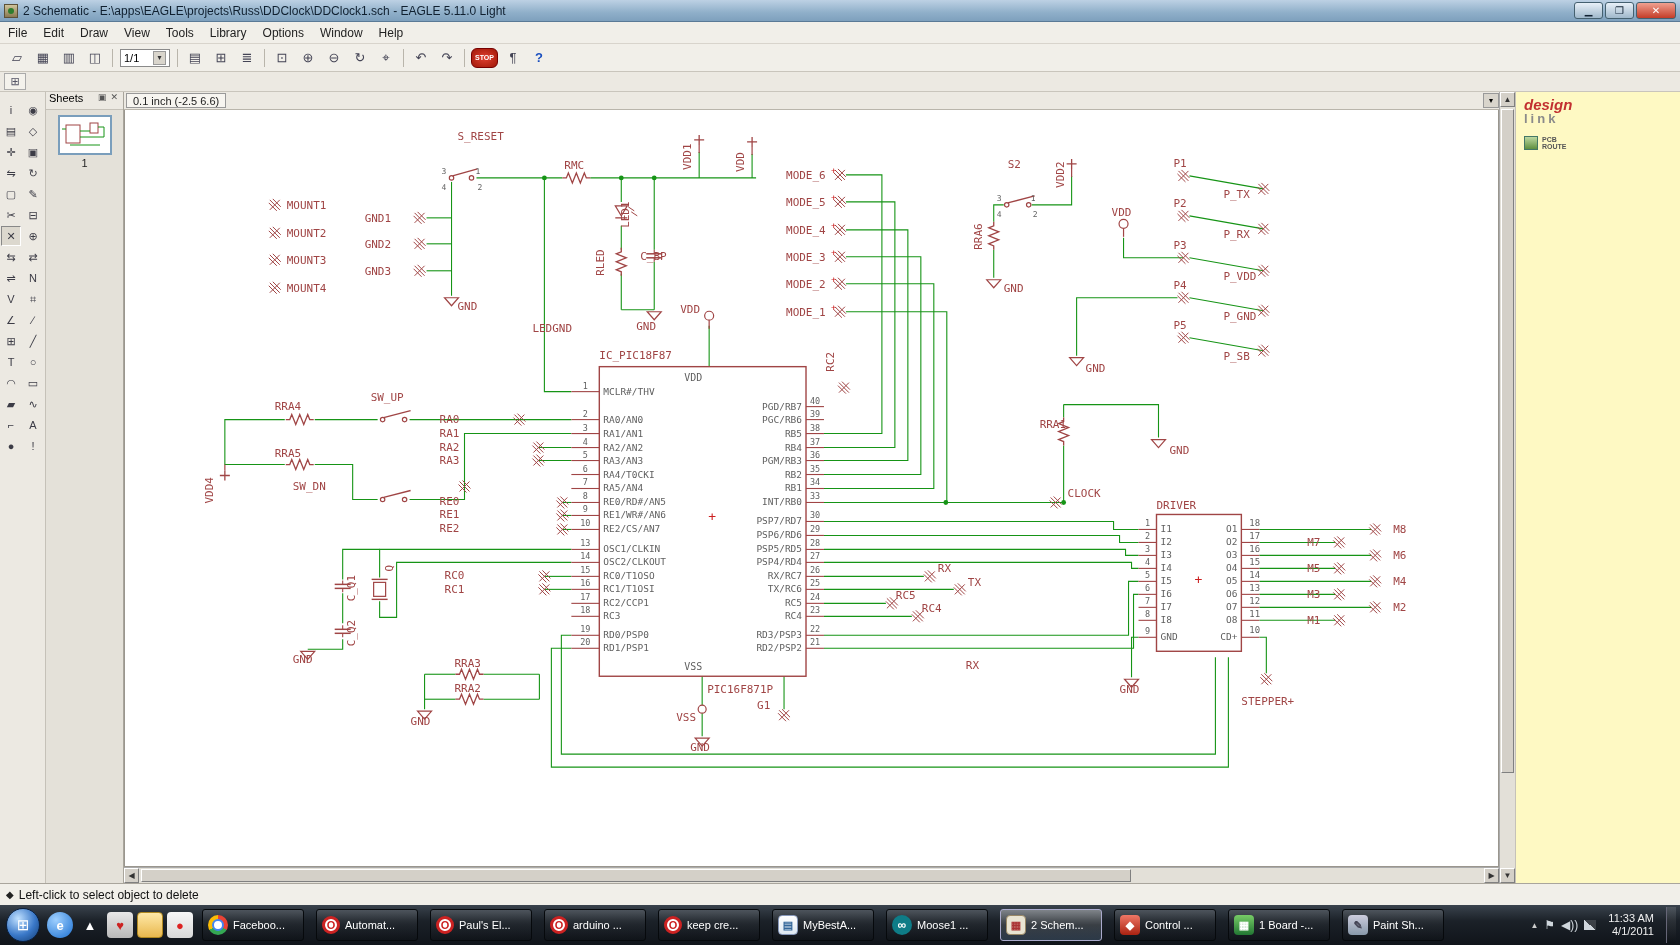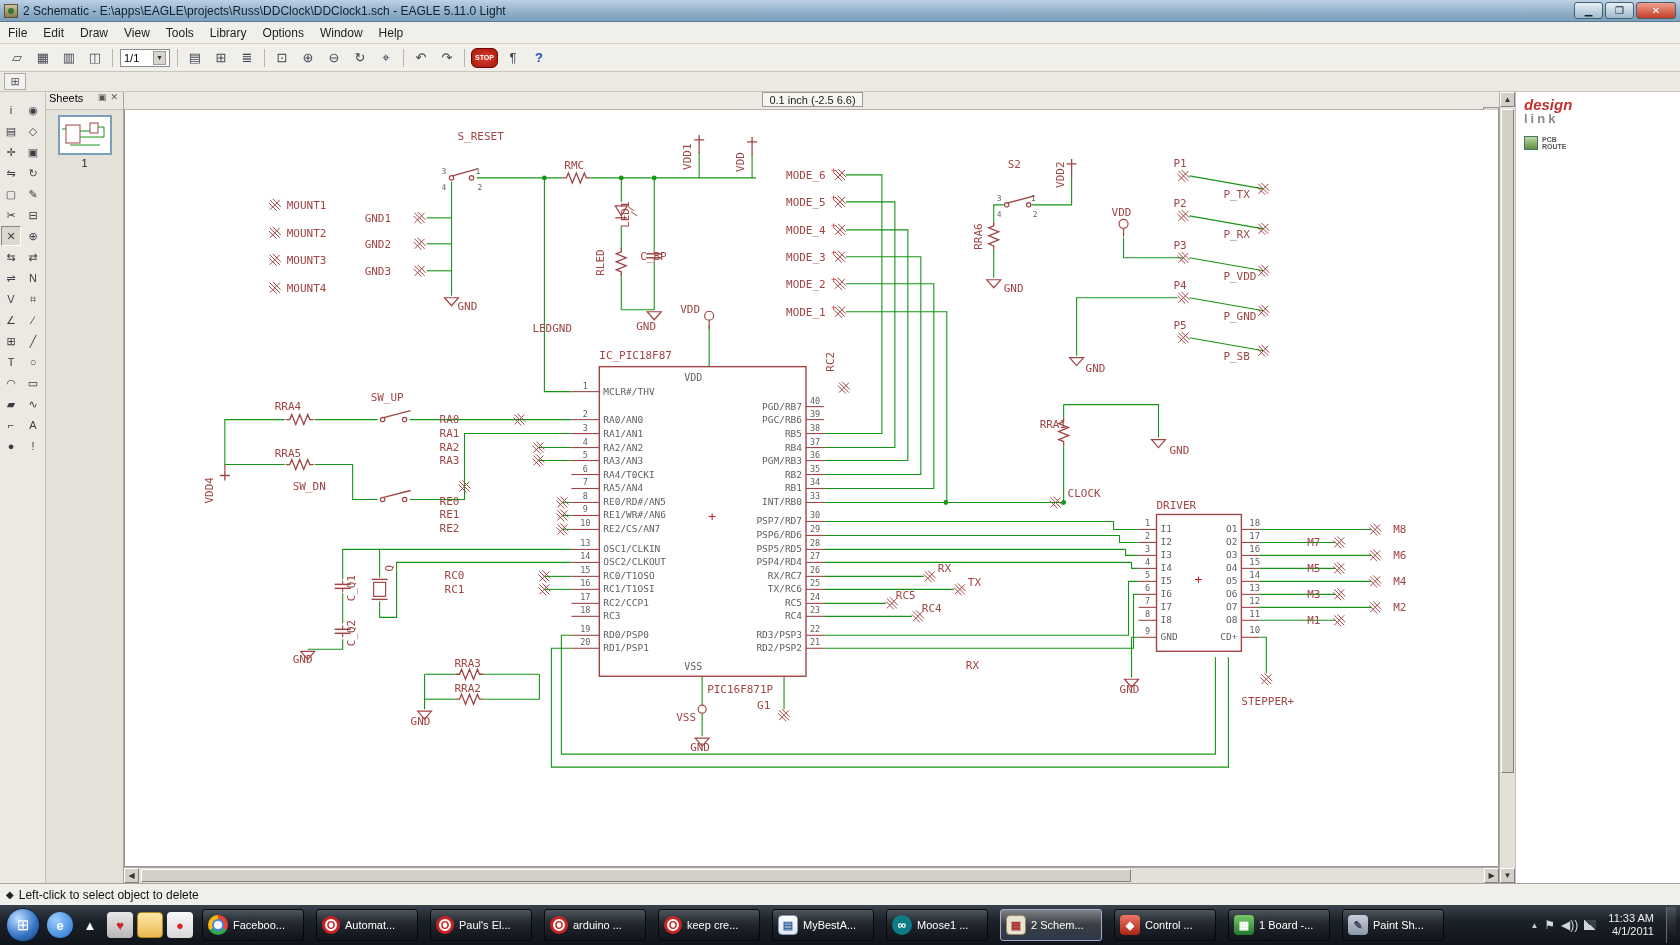--- a/index.html
+++ b/index.html
@@ -36,31 +36,31 @@
 
   .sheetscol { width:78px; background:#e4e1d9; border-right:1px solid #a9a59c; display:flex; flex-direction:column; }
   .sheets-header { height:18px; display:flex; font-size:11px; padding:0 3px; background:#ece9e2; border-bottom:1px solid #c5c1b8; }
   .sheets-header .sh-title { flex:1; }
   .sheets-header .sh-ic { font-size:9px; color:#555; padding:0 2px; }
   .thumbwrap { margin:5px auto 0; text-align:center; }
   .thumb { width:54px; height:40px; background:#fff; border:2px solid #7a9ebc; }
   .thumb-label { font-size:11px; margin-top:2px; color:#222; }
 
   .canvascol { display:flex; flex-direction:column; width:1375px; }
-  .coordbar { height:18px; background:#ece9e2; display:flex; align-items:center; border-bottom:1px solid #b9b5ab;flex-direction:column; }
+  .coordbar { height:18px; background:#ece9e2; display:flex; align-items:center; border-bottom:1px solid #b9b5ab; }
   .coordbox { background:#f7f5f0; border:1px solid #999; font-size:11px; padding:0 6px; height:15px; line-height:14px; margin-left:2px; color:#222; }
   .coord-dd { margin-left:auto; width:16px; height:15px; background:#d9d5cc; border:1px solid #999; font-size:8px; display:flex; align-items:center; justify-content:center; }
   .canvas { flex:1; background:#fff; position:relative; border:1px solid #9a968e; border-top:none; overflow:hidden; }
   .canvas svg { position:absolute; inset:0; }
   .hscroll { height:16px; background:#e3e0d8; border-top:1px solid #aaa; display:flex; align-items:center; }
   .sarrow { width:15px; height:15px; background:#d4d0c8; border:1px solid; border-color:#fff #808080 #808080 #fff; font-size:8px; color:#333; display:flex; align-items:center; justify-content:center; flex:none; }
   .hthumb { height:13px; width:72%; background:#d4d0c8; border:1px solid; border-color:#fff #808080 #808080 #fff; margin-left:2px; }
   .vscroll { width:16px; background:#e3e0d8; border-left:1px solid #aaa; display:flex; flex-direction:column; align-items:center; }
   .vthumb { width:13px; height:84%; background:#d4d0c8; border:1px solid; border-color:#fff #808080 #808080 #fff; margin-top:2px; }
-  .rightstrip { width:165px; background:#ffffff; border-left:1px solid #c5c1b8; padding:6px 4px 0 8px; }
+  .rightstrip { width:165px; background:#fef9c3; border-left:1px solid #c5c1b8; padding:6px 4px 0 8px; }
   .brand-design { color:#c23030; font-weight:bold; font-style:italic; font-size:15px; line-height:13px; }
   .brand-link { color:#8a8a8a; font-weight:bold; font-size:13px; letter-spacing:3px; }
   .pcbroute { margin-top:10px; display:flex; align-items:center; gap:4px; }
   .pcb-ic { width:14px; height:14px; background:linear-gradient(#bcd8a0,#5f8f3f); border:1px solid #476; }
   .pcb-tx { font-size:7px; color:#555; line-height:7px; font-weight:bold; }
 
   
   .statusbar { height:22px; background:#f1efe9; border-top:1px solid #a9a59c; display:flex; align-items:center; font-size:12px; color:#111; padding-left:6px; gap:5px; }
   .status-diamond { font-size:10px; color:#222; }
 

